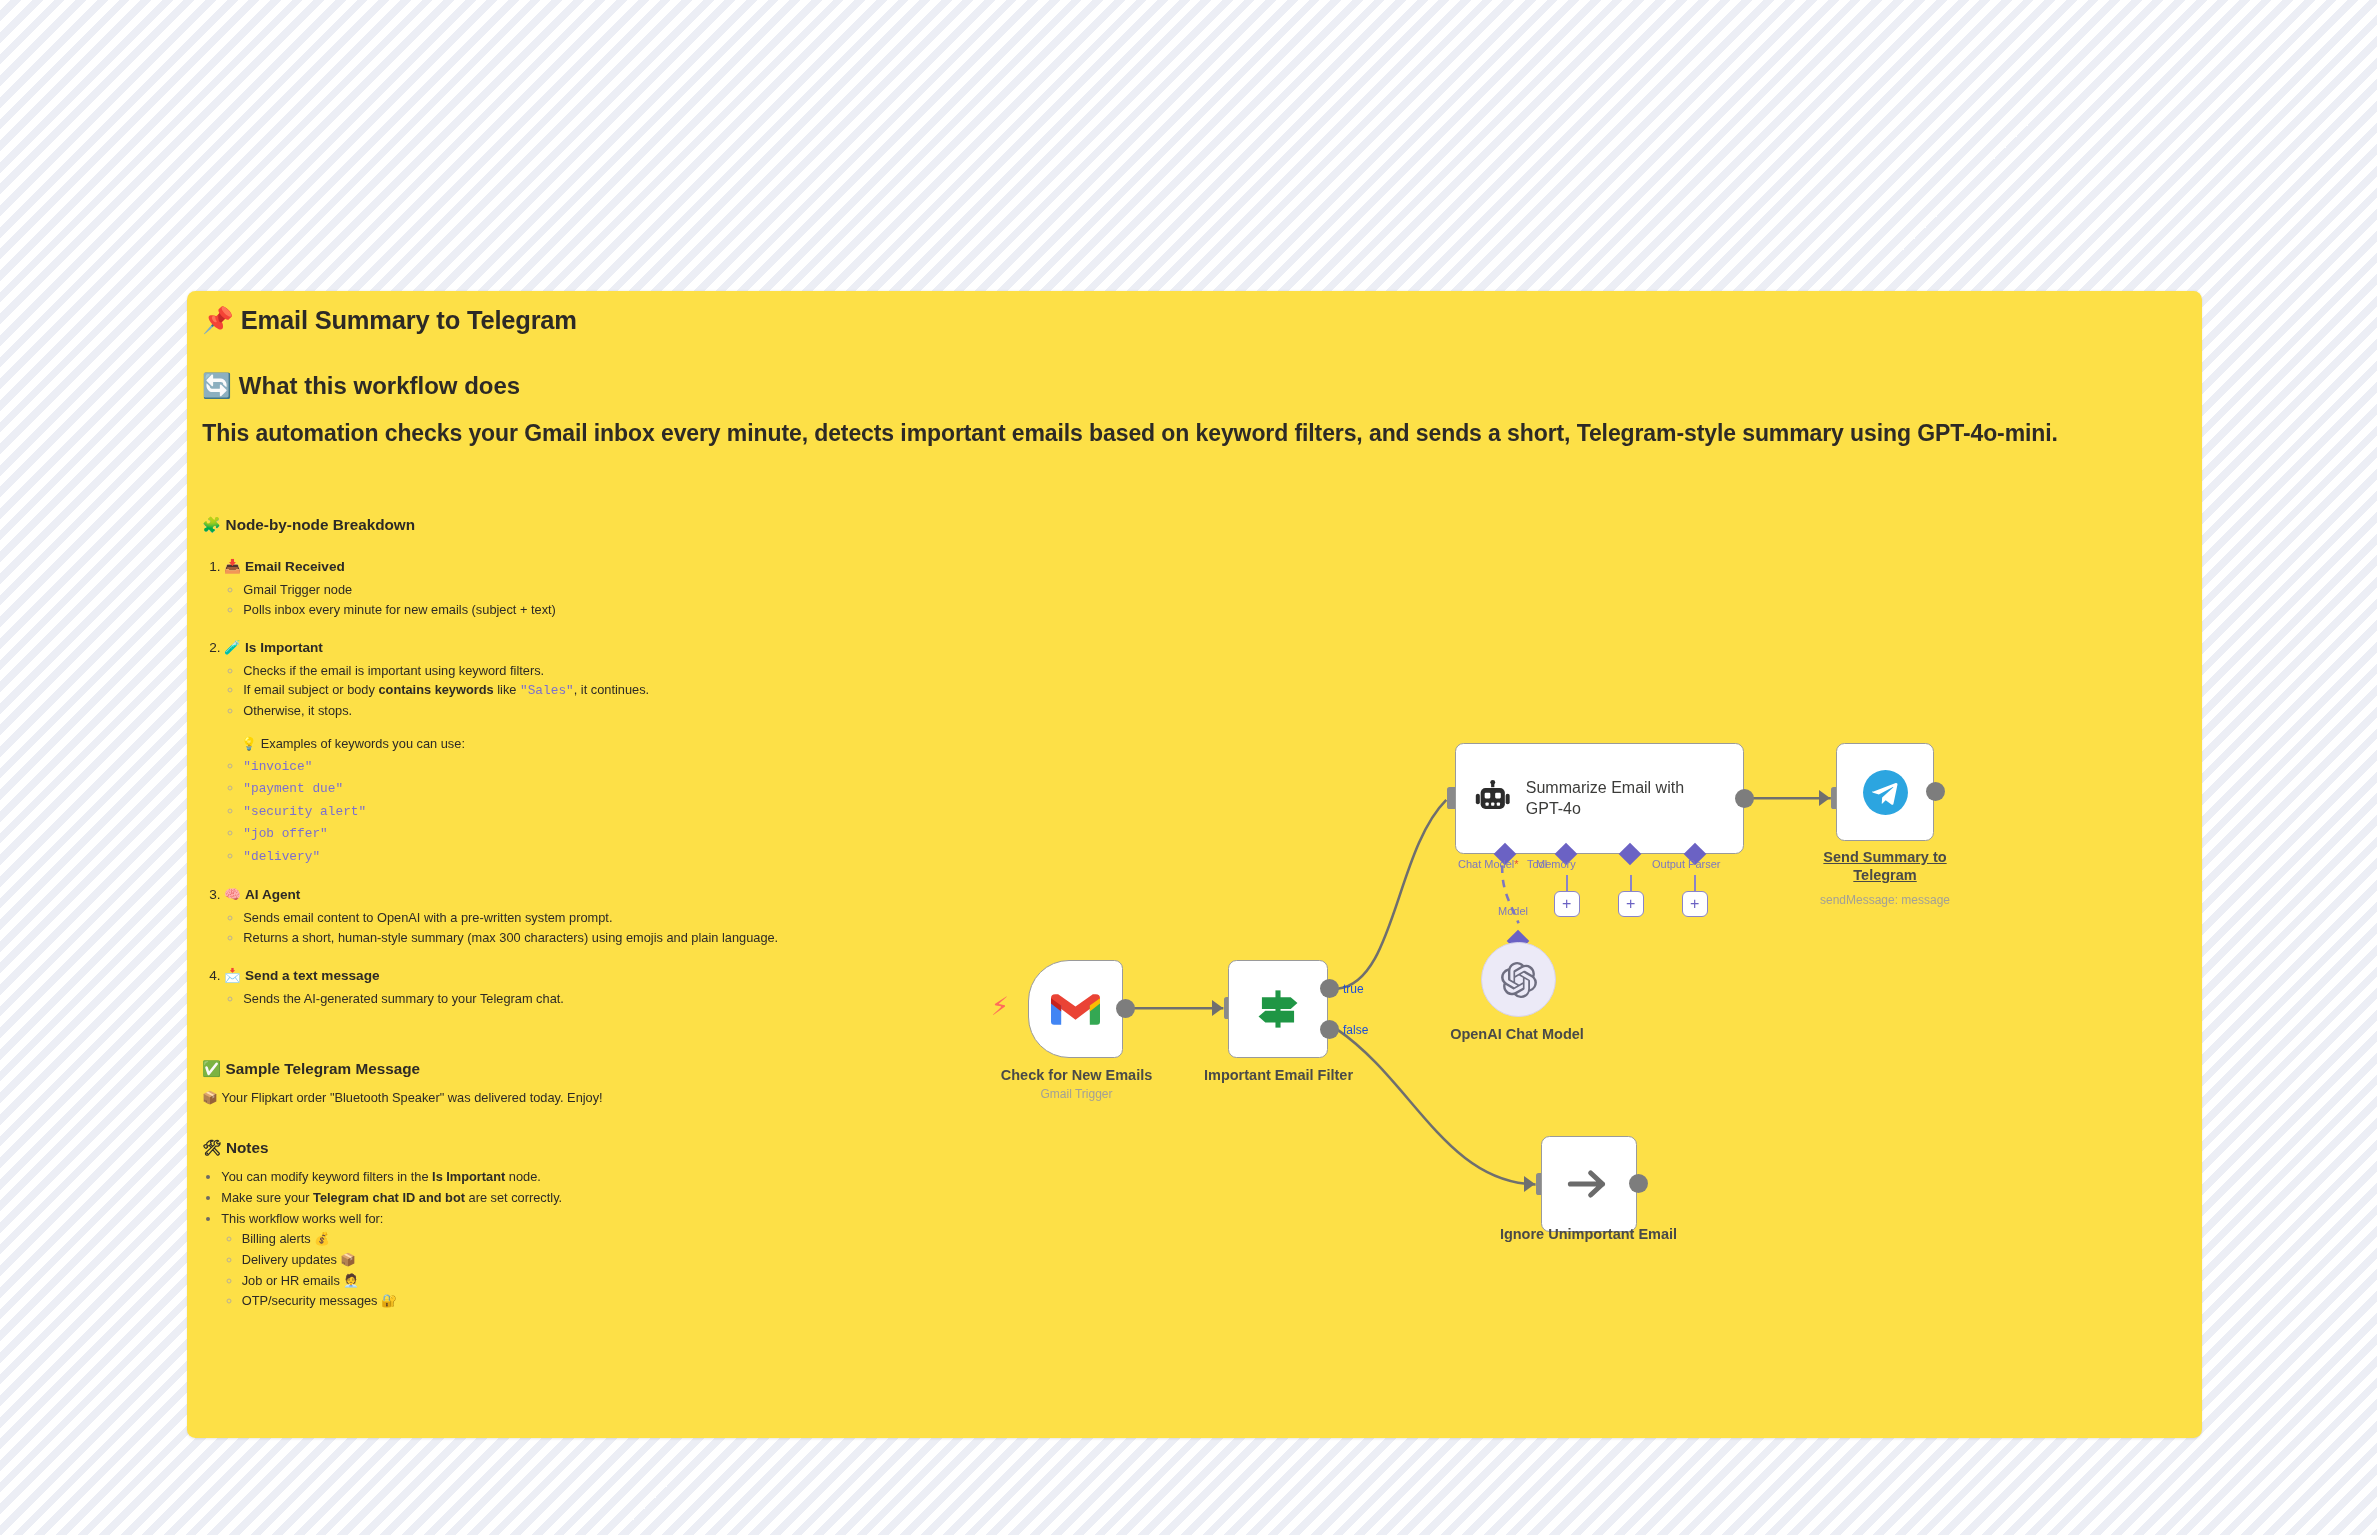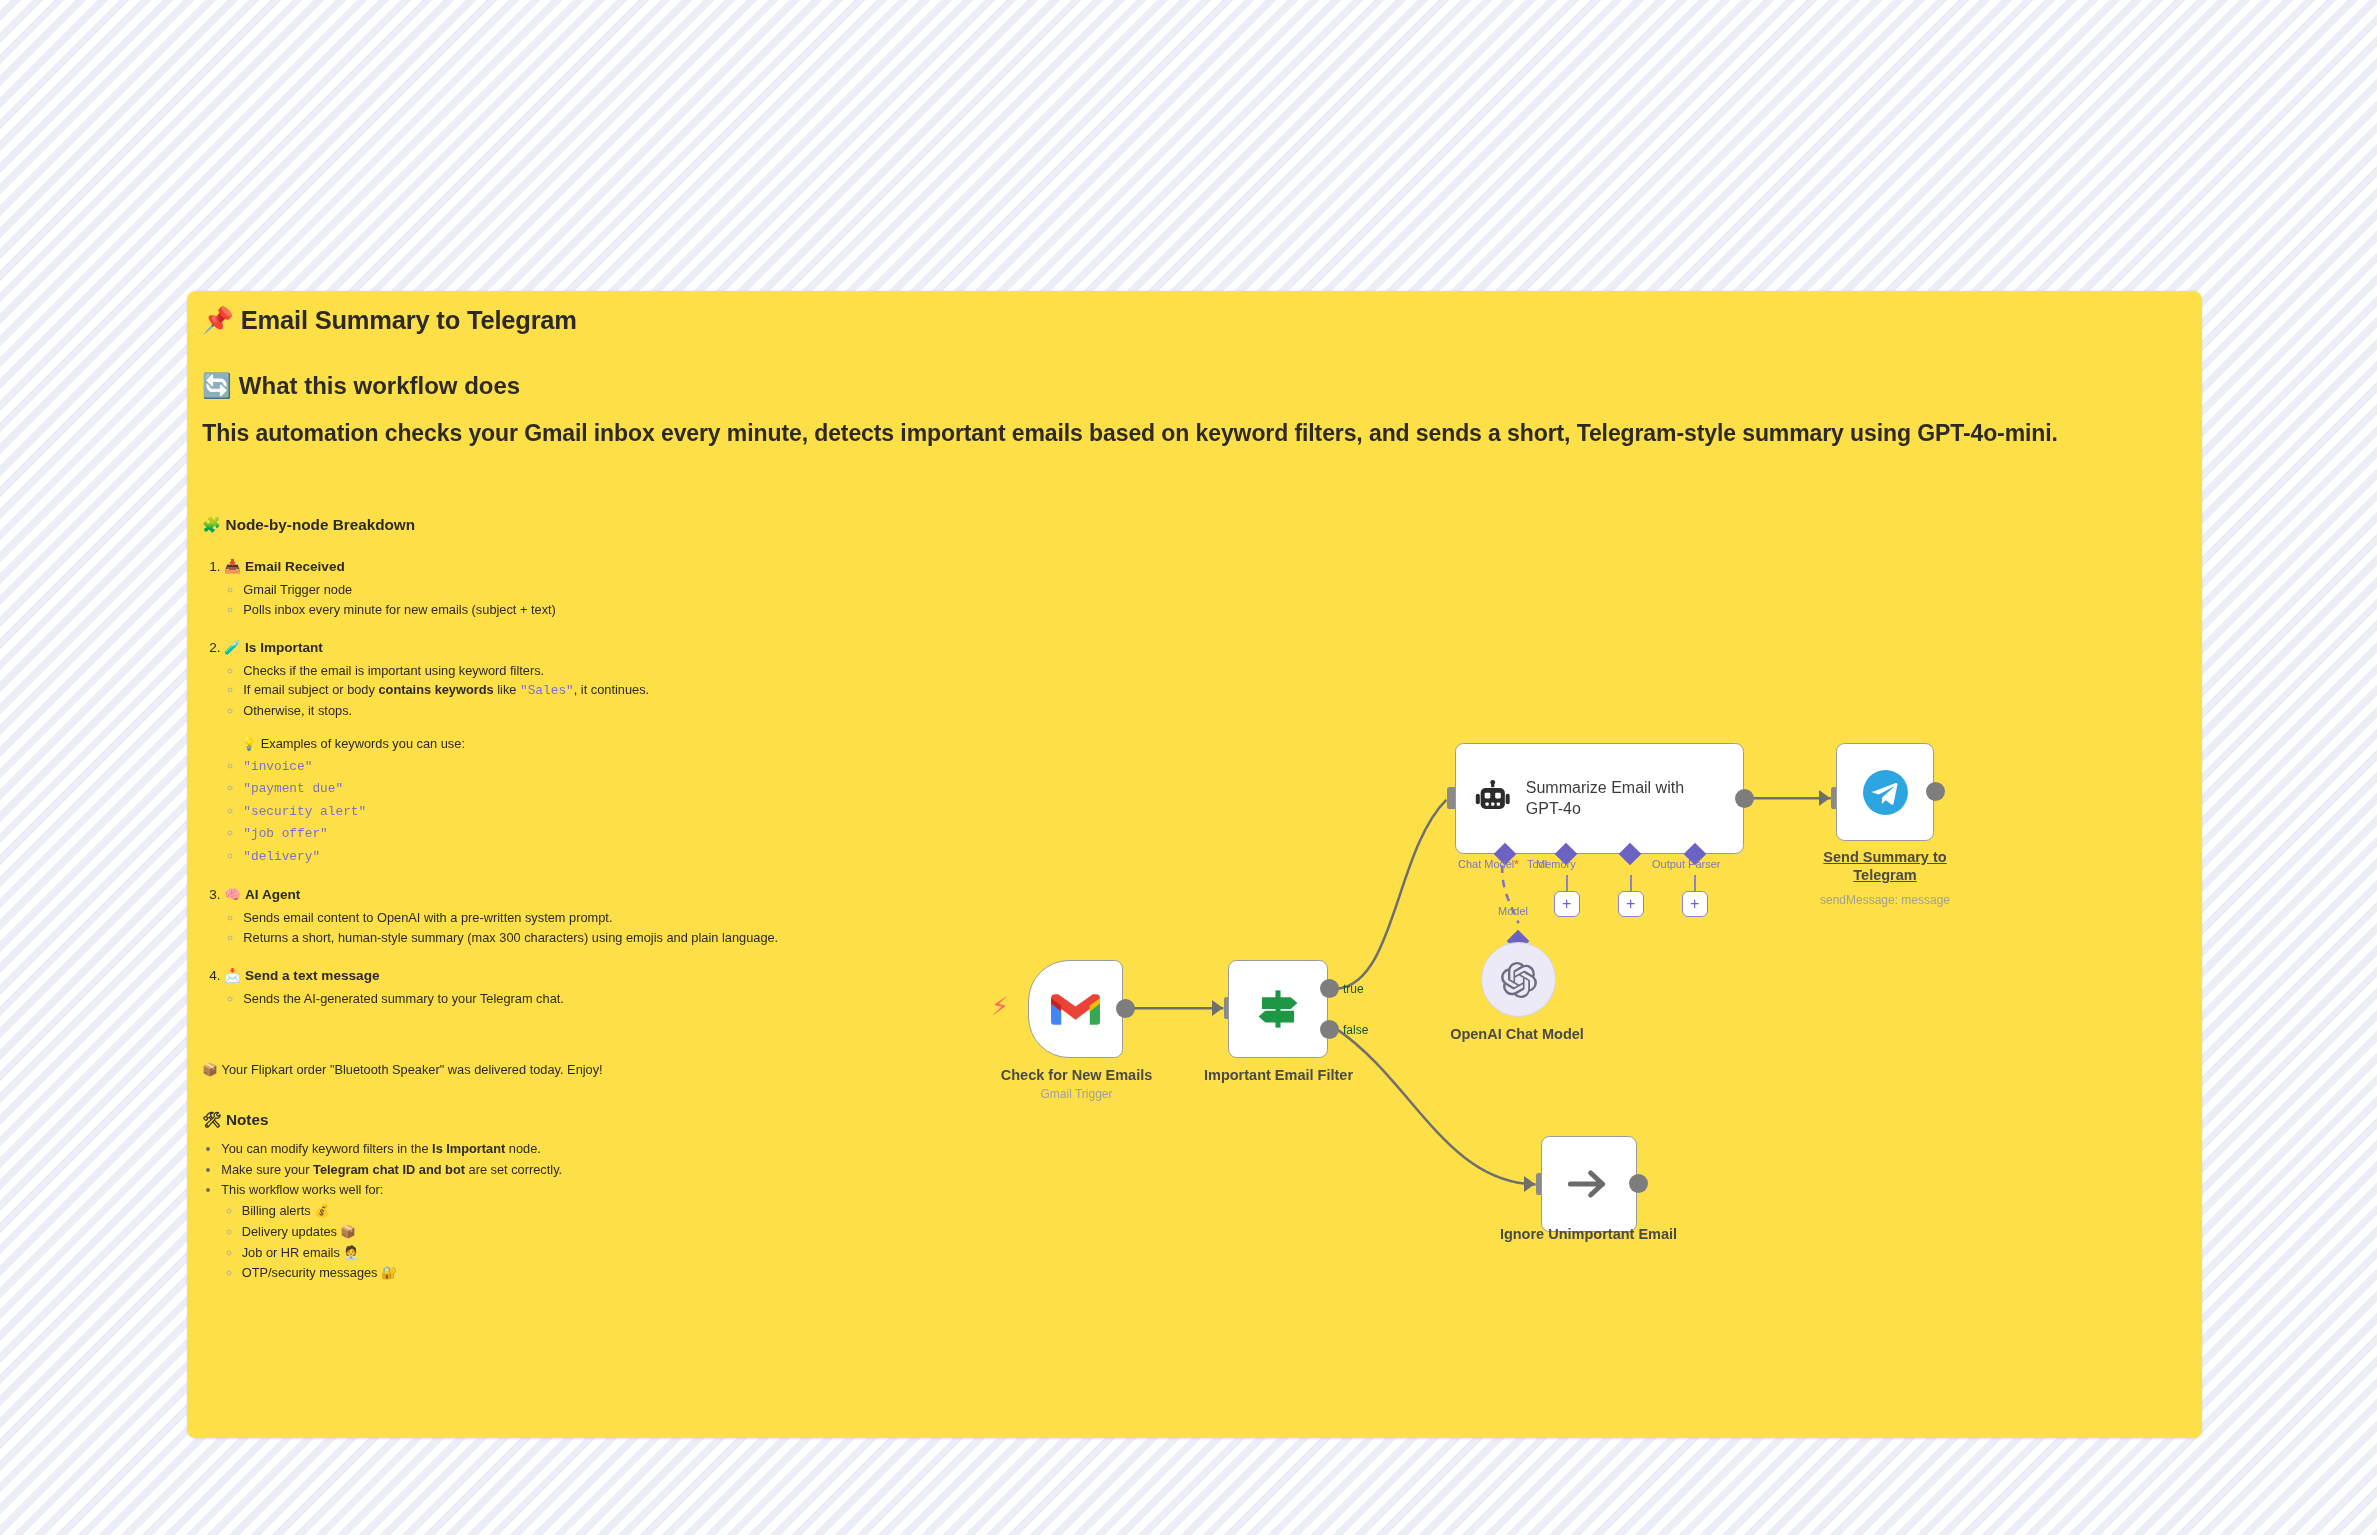--- a/index.html
+++ b/index.html
@@ -56,21 +56,21 @@
   
   .node{position:absolute;background:#fff;border:1.7px solid #9a9a9a;border-radius:8.5px;
         display:flex;align-items:center;justify-content:center;box-sizing:border-box;}
   .node.trigger{border-top-left-radius:41px;border-bottom-left-radius:41px;}
   .node-label{position:absolute;text-align:center;font-size:14.5px;font-weight:600;color:#4a4a48;line-height:1.25;}
   .node-sub{position:absolute;text-align:center;font-size:12px;color:#a3a096;line-height:1.2;}
   .port{position:absolute;width:19px;height:19px;border-radius:50%;background:#7d7d7d;}
   .port-in{position:absolute;width:11px;height:22px;background:#8a8a8a;border-radius:2.6px;}
   .arrowhead{position:absolute;width:0;height:0;border-left:11px solid #6f6f6f;
              border-top:8.5px solid transparent;border-bottom:8.5px solid transparent;}
-  .branch-label{position:absolute;font-size:12px;color:#14532d;}
+  .branch-label{position:absolute;font-size:12px;color:#1d4ed8;}
   .bolt{position:absolute;color:#ff6d5a;font-size:25.5px;line-height:1;}
 
   .agent-node{position:absolute;background:#fff;border:1.7px solid #9a9a9a;border-radius:8.5px;
               display:flex;align-items:center;gap:15.3px;padding:0 19px;box-sizing:border-box;}
   .agent-title{font-size:16px;color:#3c3c3a;line-height:1.3;font-weight:500;}
 
   .diamond{position:absolute;width:16px;height:16px;background:#6b62c4;transform:rotate(45deg);}
   .sub-label{position:absolute;font-size:11px;color:#7d77c0;white-space:nowrap;}
   .sub-stem{position:absolute;width:1.7px;background:#8a84c8;}
   .plus-btn{position:absolute;width:25.5px;height:25.5px;border:1.7px solid #8a84c8;border-radius:6px;
@@ -150,20 +150,24 @@
           <span class="emoji">📩</span>
           <span class="step-title">Send a text message</span>
           <ul class="sub">
             <li>Sends the AI-generated summary to your Telegram chat.</li>
           </ul>
         </li>
       </ol>
 
       <div class="section-gap"></div>
 
+      <h3 class="sample">
+        <span class="emoji">✅</span>
+        <span>Sample Telegram Message</span>
+      </h3>
       <p class="sample-body">
         <span class="emoji">📦</span>
         <span>Your Flipkart order "Bluetooth Speaker" was delivered today. Enjoy!</span>
       </p>
 
       <div class="section-gap"></div>
 
       <h3 class="notes-h">
         <span class="emoji">🛠</span>
         <span>Notes</span>

